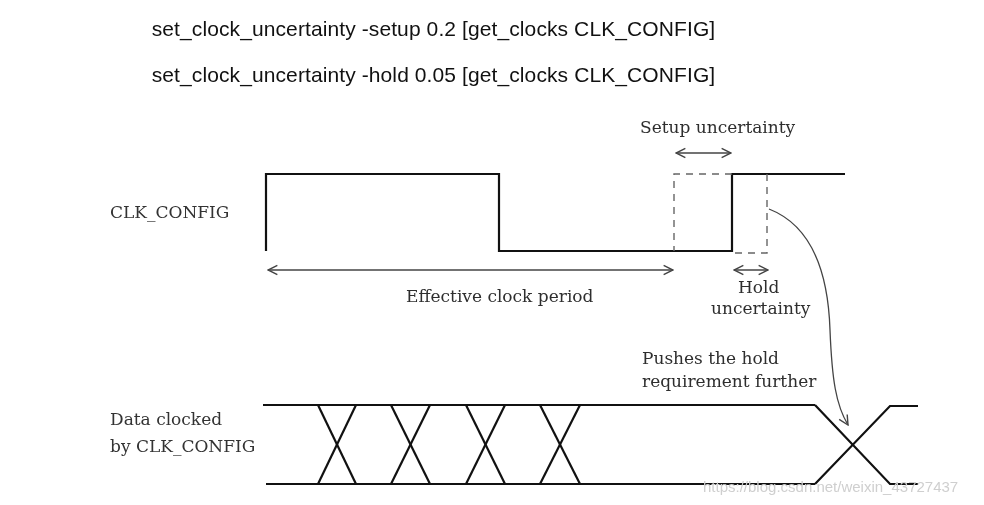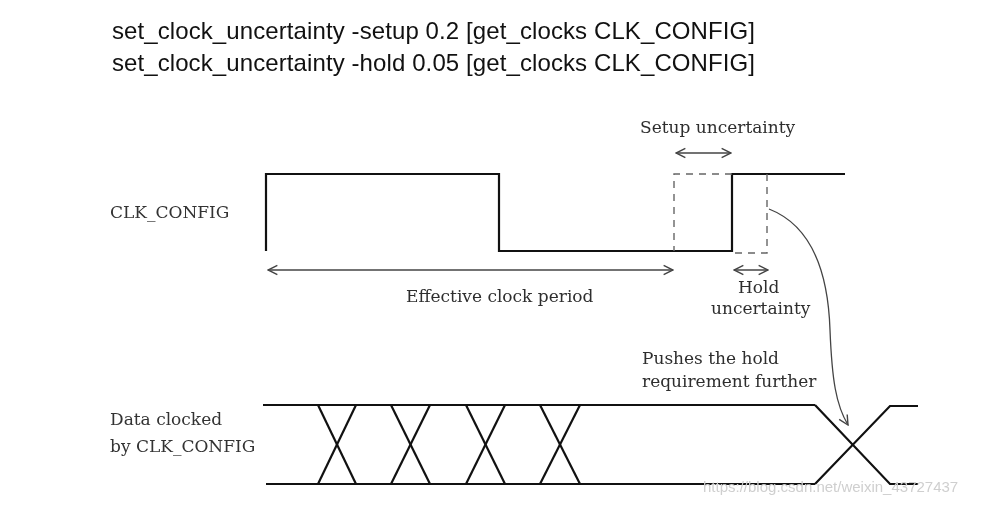--- a/index.html
+++ b/index.html
@@ -1,23 +1,23 @@
 <!DOCTYPE html>
 <html><head>
   <meta charset="utf-8">
   <style>
     html, body { margin: 0; padding: 0; background: #ffffff; }
     body { width: 984px; height: 505px; position: relative; overflow: hidden; }
     .cmd {
       position: absolute; left: 0; width: 867px; text-align: center;
-      font-family: "Liberation Sans", sans-serif; font-size: 24px; color: #111111;
+      font-family: "Liberation Sans", sans-serif; font-size: 21px; color: #111111;
       letter-spacing: 0.1px;
     }
     #cmd1 { top: 17px; }
-    #cmd2 { top: 49px; }
+    #cmd2 { top: 63px; }
     svg { position: absolute; left: 0; top: 0; }
     .lbl { font-family: "DejaVu Serif", "Liberation Serif", serif; font-size: 17px; fill: #333333; }
     .lbl2 { font-family: "DejaVu Serif", "Liberation Serif", serif; font-size: 17px; fill: #2e2e2e; }
     .wm { font-family: "Liberation Sans", sans-serif; font-size: 15px; fill: #cfcfcf; }
   </style>
 </head>
 <body>
 
 <div id="cmd1" class="cmd">set_clock_uncertainty -setup 0.2 [get_clocks CLK_CONFIG]</div>
 <div id="cmd2" class="cmd">set_clock_uncertainty -hold 0.05 [get_clocks CLK_CONFIG]</div>

